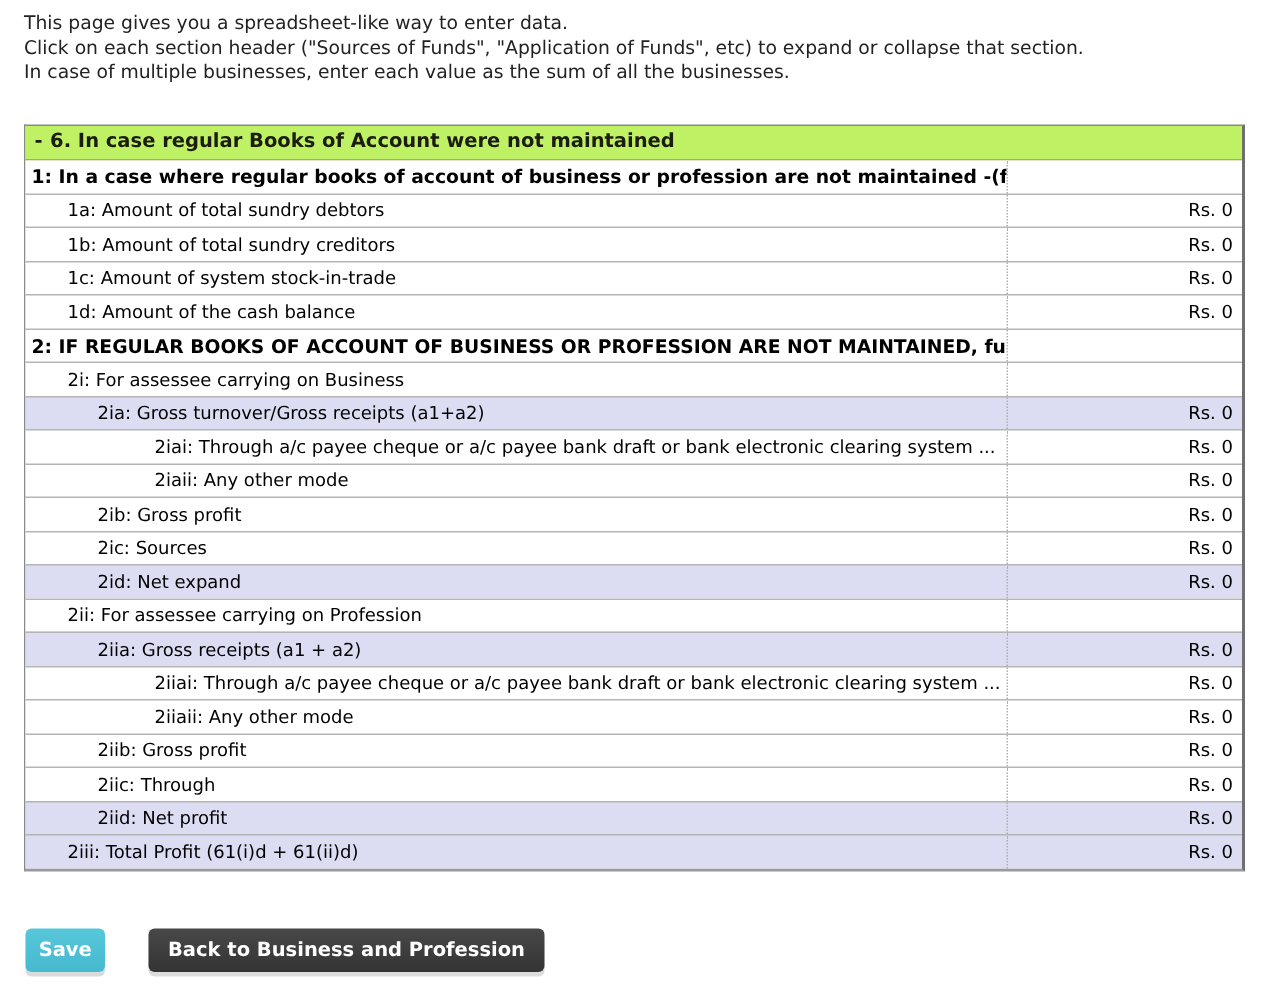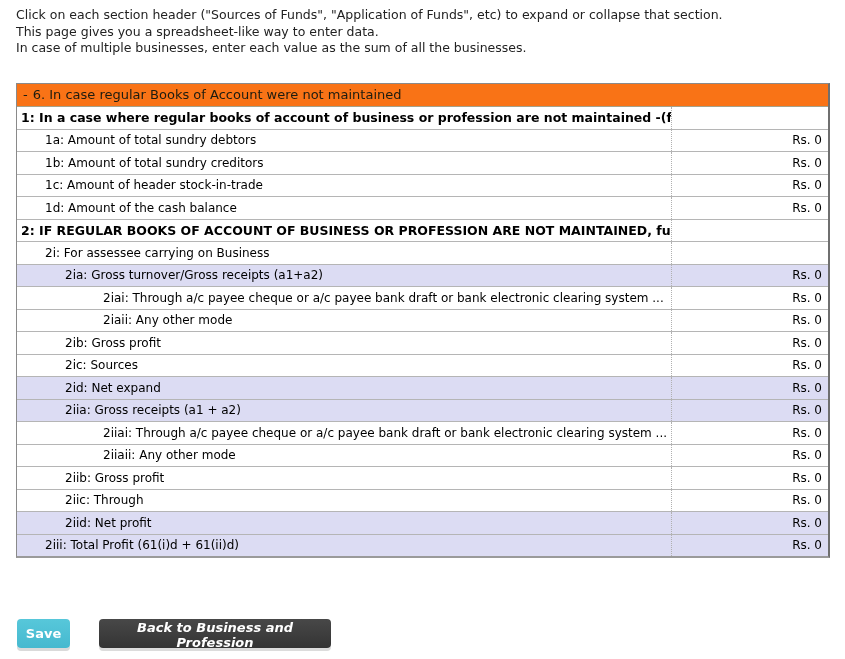--- a/index.html
+++ b/index.html
@@ -11,22 +11,22 @@
   
   .intro{position:absolute;left:16px;top:7px;font-size:12.5px;line-height:16.5px;color:#222;}
   .intro p{margin:0;white-space:nowrap;}
   
   .sheet{
     position:absolute;left:16px;top:83px;width:811px;
     border:1px solid #8a8a8a;border-right:2px solid #6f6f6f;border-bottom:2px solid #9a9a9a;
     background:#fff;
   }
   .sheet-header{
-    background:#f97316;border-bottom:1px solid #a5a28a;
-    font-size:13px;font-weight:normal;color:#1c1c10;
+    background:#bef264;border-bottom:1px solid #a5a28a;
+    font-size:13px;font-weight:bold;color:#1c1c10;
     padding:3px 6px;height:16px;line-height:16px;
     cursor:pointer;white-space:nowrap;overflow:hidden;
   }
   .sheet-header .collapse{display:inline-block;margin-right:5px;}
   .row{
     display:flex;align-items:stretch;height:21.5px;
     border-top:1px solid #b5b5b5;font-size:12px;background:#fff;
   }
   .row:first-child{border-top:none;}
   .row.highlight{background:#dcdcf3;}
@@ -45,32 +45,31 @@
     position:absolute;top:619px;height:29px;border:none;border-radius:4px;
     color:#fff;font-weight:bold;font-size:13px;cursor:pointer;
     font-family:"DejaVu Sans","Liberation Sans",sans-serif;
   }
   .btn-save{
     left:17px;width:53px;
     background:linear-gradient(#57c7da,#46b9cf);
     box-shadow:0 3px 0 #dadada;
   }
   .btn-back{
-    left:99px;width:232px;
+    left:99px;width:264px;
     background:linear-gradient(#484848,#343434);
     box-shadow:0 3px 0 #dcdcdc;
-    font-style:italic;
   }
 </style>
 </head>
 <body>
 
 <div class="intro">
+  <p>This page gives you a spreadsheet-like way to enter data.</p>
   <p>Click on each section header ("Sources of Funds", "Application of Funds", etc) to expand or collapse that section.</p>
-  <p>This page gives you a spreadsheet-like way to enter data.</p>
   <p>In case of multiple businesses, enter each value as the sum of all the businesses.</p>
 </div>
 
 <div class="sheet">
   <div class="sheet-header">
     <span class="collapse">-</span><span>6. In case regular Books of Account were not maintained</span>
   </div>
   <div>
   <div class="row bold">
     <div class="cell-label" style="padding-left: 4px;">1: In a case where regular books of account of business or profession are not maintained -(furnis</div>
@@ -81,21 +80,21 @@
     <div class="cell-label" style="padding-left: 28px;">1a: Amount of total sundry debtors</div>
     <div class="cell-value">Rs. 0</div>
   </div>
 
   <div class="row">
     <div class="cell-label" style="padding-left: 28px;">1b: Amount of total sundry creditors</div>
     <div class="cell-value">Rs. 0</div>
   </div>
 
   <div class="row">
-    <div class="cell-label" style="padding-left: 28px;">1c: Amount of header stock-in-trade</div>
+    <div class="cell-label" style="padding-left: 28px;">1c: Amount of system stock-in-trade</div>
     <div class="cell-value">Rs. 0</div>
   </div>
 
   <div class="row">
     <div class="cell-label" style="padding-left: 28px;">1d: Amount of the cash balance</div>
     <div class="cell-value">Rs. 0</div>
   </div>
 
   <div class="row bold">
     <div class="cell-label" style="padding-left: 4px;">2: IF REGULAR BOOKS OF ACCOUNT OF BUSINESS OR PROFESSION ARE NOT MAINTAINED, furnis</div>
@@ -130,20 +129,24 @@
   <div class="row">
     <div class="cell-label" style="padding-left: 48px;">2ic: Sources</div>
     <div class="cell-value">Rs. 0</div>
   </div>
 
   <div class="row highlight">
     <div class="cell-label" style="padding-left: 48px;">2id: Net expand</div>
     <div class="cell-value">Rs. 0</div>
   </div>
 
+  <div class="row">
+    <div class="cell-label" style="padding-left: 28px;">2ii: For assessee carrying on Profession</div>
+    <div class="cell-value"></div>
+  </div>
 
   <div class="row highlight">
     <div class="cell-label" style="padding-left: 48px;">2iia: Gross receipts (a1 + a2)</div>
     <div class="cell-value">Rs. 0</div>
   </div>
 
   <div class="row">
     <div class="cell-label" style="padding-left: 86px;">2iiai: Through a/c payee cheque or a/c payee bank draft or bank electronic clearing system ...</div>
     <div class="cell-value">Rs. 0</div>
   </div>

